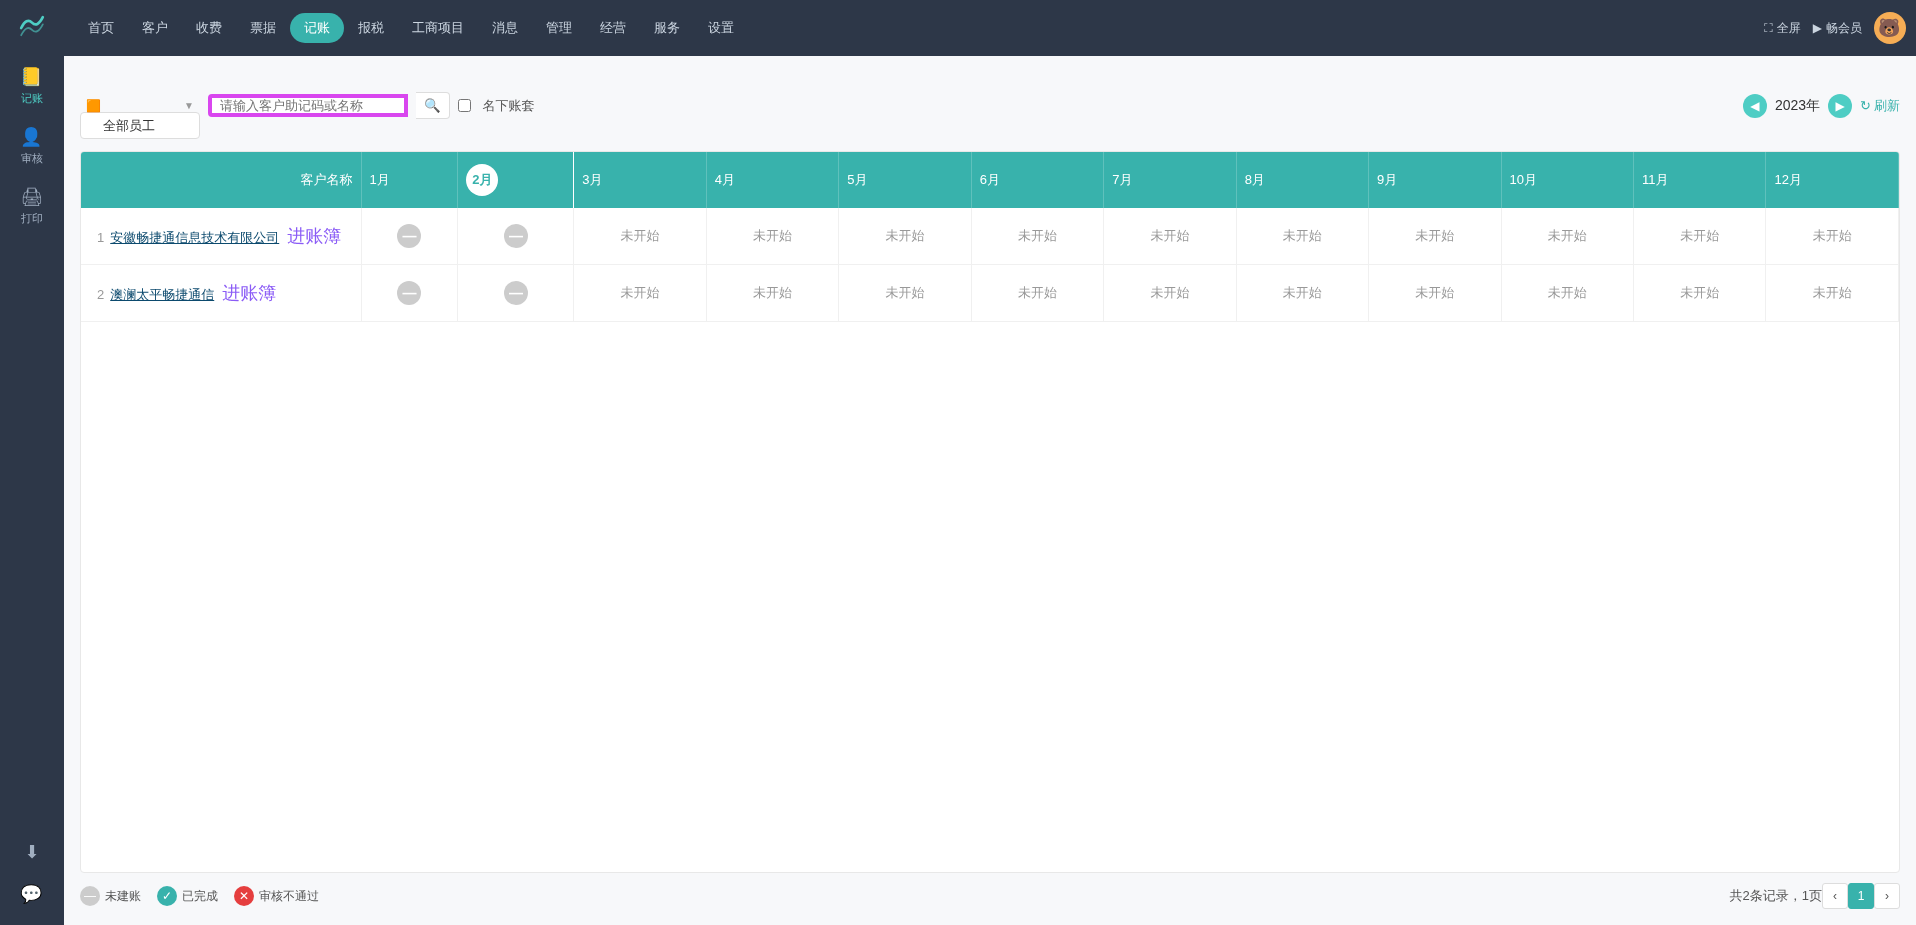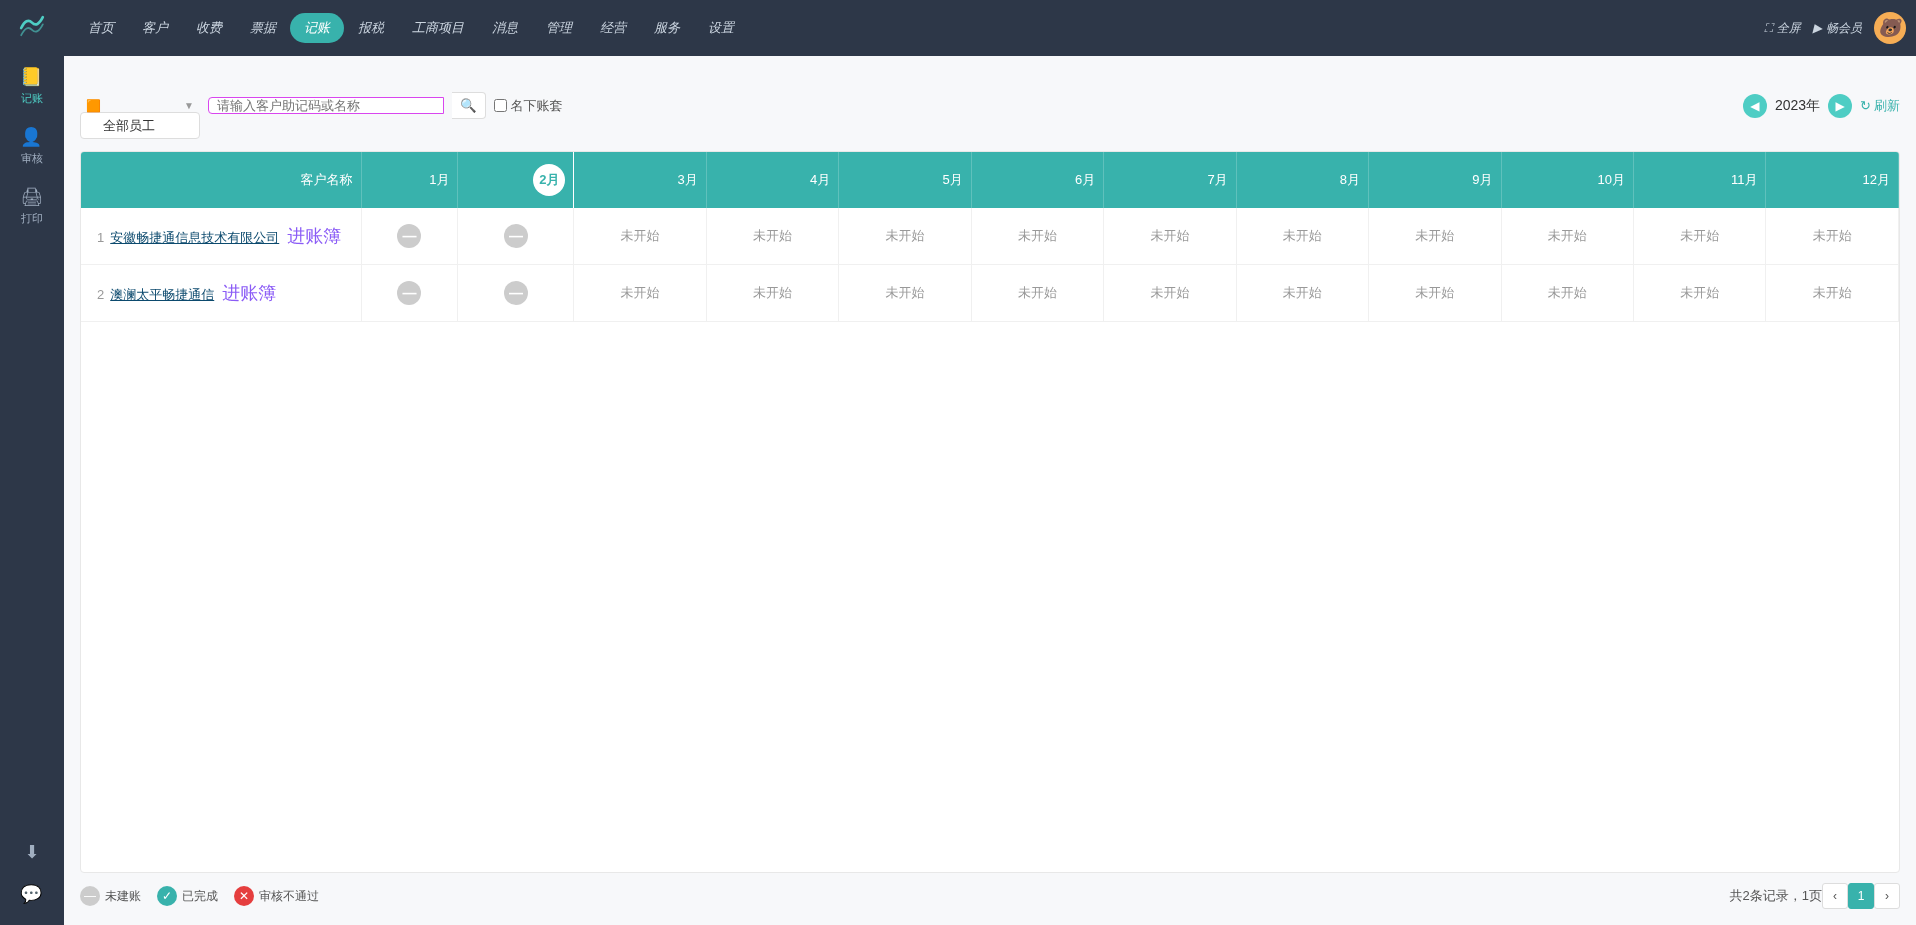--- a/index.html
+++ b/index.html
@@ -54,21 +54,20 @@
       overflow: hidden;
     }
     .topnav {
       background: #2d3748;
       height: 56px;
       display: flex;
       align-items: center;
       padding: 11px 10px;
       flex-shrink: 0;
       gap: 0;
-      font-style: italic;
     }
     .topnav-item {
       color: #cbd5e0;
       padding: 6px 14px;
       cursor: pointer;
       font-size: 13px;
       border-radius: 4px;
       white-space: nowrap;
     }
     .topnav-item.active {
@@ -144,41 +143,41 @@
       color: #f6ad55;
       font-size: 12px;
     }
     .select-arrow {
       position: absolute;
       right: 6px;
       color: #999;
       font-size: 10px;
     }
     .search-input {
-      border: 1px solid #d946ef;
+      border: 4px solid #d946ef;
       border-radius: 4px 0 0 4px;
       padding: 0 8px;
       font-size: 13px;
-      width: 236px;
+      width: 200px;
       outline: none;
       color: #333;
     }
     .search-btn {
       background: #fff;
       border: 1px solid #ddd;
       border-left: none;
       border-radius: 0 4px 4px 0;
       padding: 5px 8px;
       cursor: pointer;
       color: #666;
     }
     .checkbox-label {
       display: flex;
       align-items: center;
-      gap: 4px;
+      gap: 12px;
       color: #555;
       cursor: pointer;
       font-size: 13px;
     }
     .year-nav {
       display: flex;
       align-items: center;
       gap: 8px;
       margin-left: auto;
       color: #555;
@@ -220,21 +219,21 @@
       width: 100%;
       border-collapse: collapse;
       min-width: 1400px;
     }
     thead tr {
       background: #38b2ac;
       color: #fff;
     }
     thead th {
       padding: 12px 8px;
-      text-align: right;
+      text-align: left;
       font-weight: 500;
       font-size: 13px;
       white-space: nowrap;
       border-right: 1px solid rgba(255,255,255,0.2);
     }
     thead th:first-child {
       text-align: right;
       padding-left: 16px;
       width: 280px;
     }

